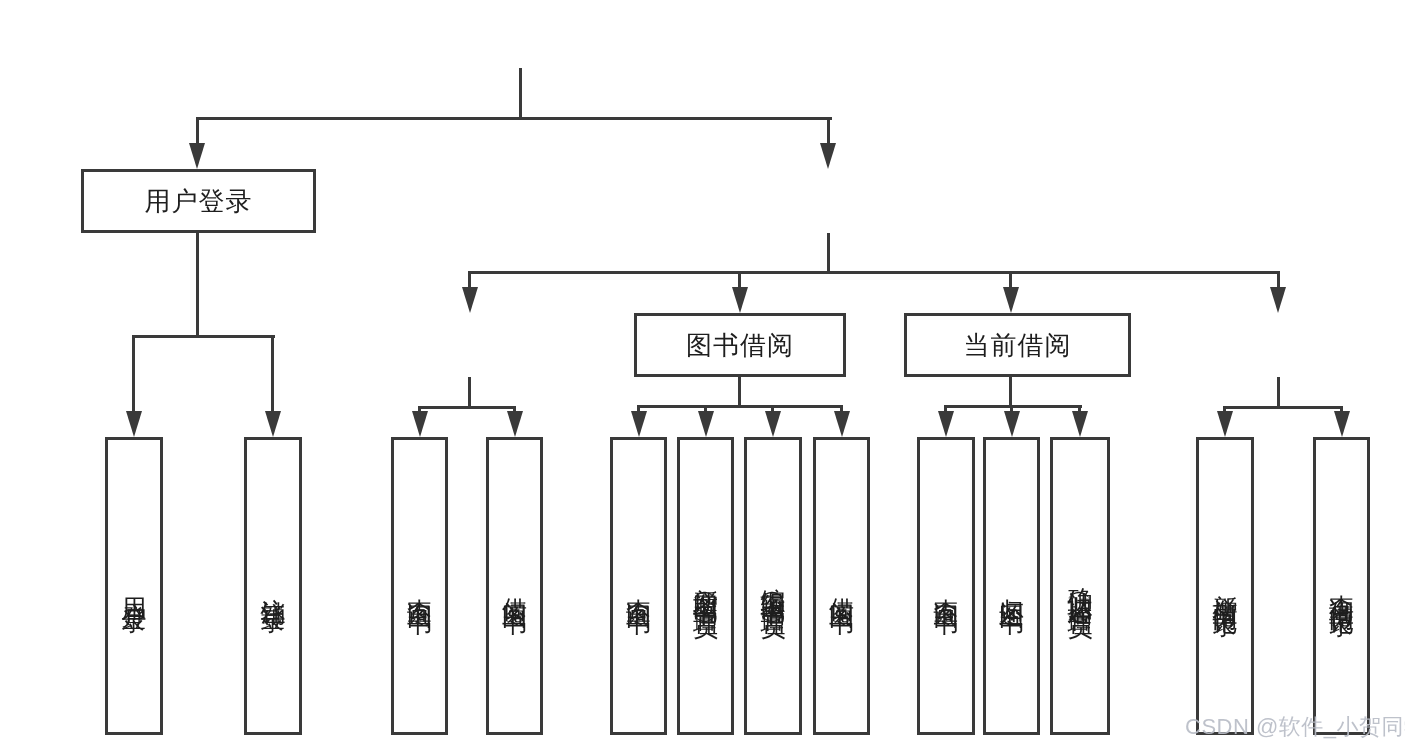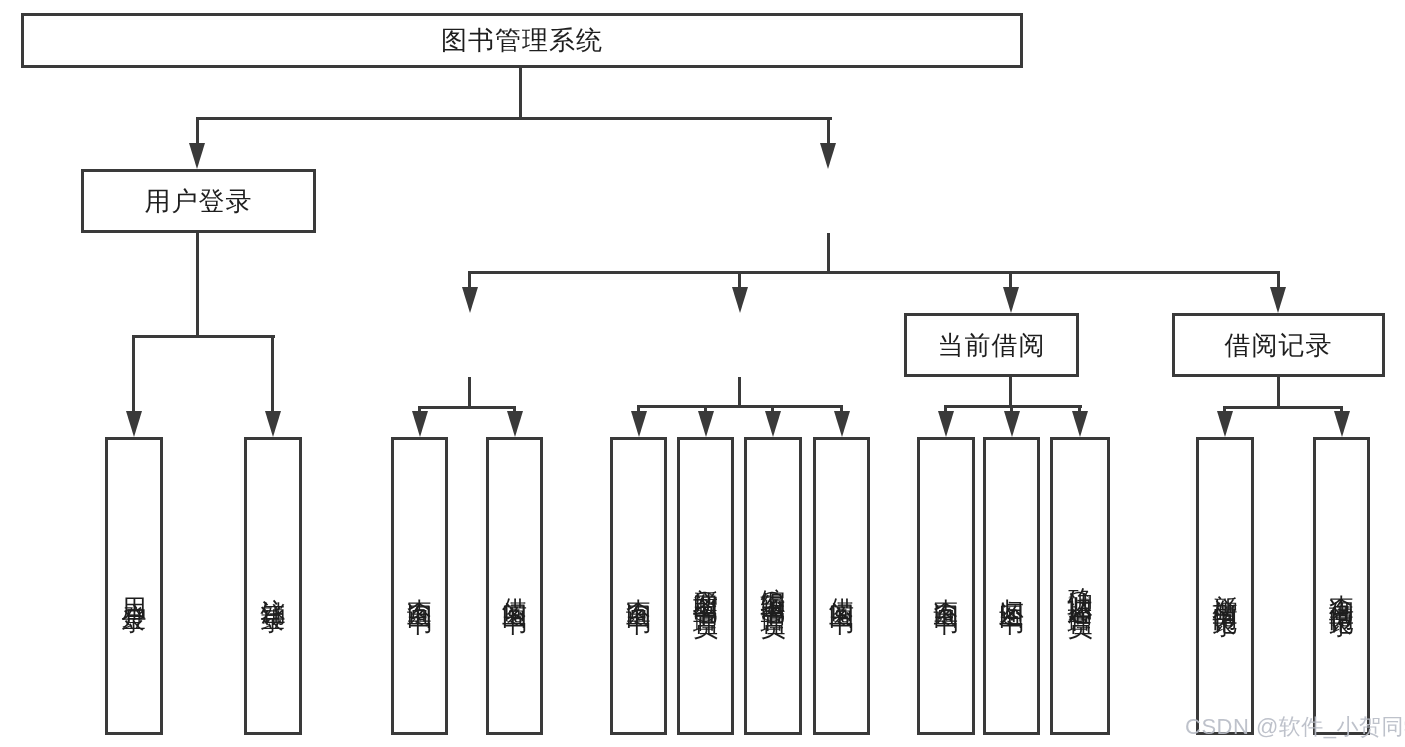--- a/index.html
+++ b/index.html
@@ -67,23 +67,20 @@
     white-space: nowrap;
     z-index: 5;
     letter-spacing: 0.5px;
   }
 </style>
 </head>
 <body>
 
 <div class="canvas">
 
-  <div class="box" style="left:21px; top:13px; width:1002px; height:55px;">
-    <span>图书管理系统</span>
-  </div>
 
   <div class="vl" style="left:519px; top:68px; height:51px;"></div>
   <div class="hl" style="left:196px; top:117px; width:636px;"></div>
   <div class="vl" style="left:196px; top:117px; height:28px;"></div>
   <div class="arr" style="left:189px; top:143px;"></div>
   <div class="vl" style="left:827px; top:117px; height:28px;"></div>
   <div class="arr" style="left:820px; top:143px;"></div>
 
   <div class="box" style="left:81px; top:169px; width:235px; height:64px;">
     <span>用户登录</span>
@@ -100,25 +97,25 @@
   <div class="hl" style="left:468px; top:271px; width:812px;"></div>
   <div class="vl" style="left:468px; top:271px; height:18px;"></div>
   <div class="arr" style="left:462px; top:287px;"></div>
   <div class="vl" style="left:738px; top:271px; height:18px;"></div>
   <div class="arr" style="left:732px; top:287px;"></div>
   <div class="vl" style="left:1009px; top:271px; height:18px;"></div>
   <div class="arr" style="left:1003px; top:287px;"></div>
   <div class="vl" style="left:1277px; top:271px; height:18px;"></div>
   <div class="arr" style="left:1270px; top:287px;"></div>
 
-  <div class="box" style="left:904px; top:313px; width:175px; height:64px;">
+  <div class="box" style="left:634px; top:313px; width:212px; height:64px;">
+    <span>图书借阅</span>
+  </div>
+  <div class="box" style="left:904px; top:313px; width:227px; height:64px;">
     <span>当前借阅</span>
-  </div>
-  <div class="box" style="left:1172px; top:313px; width:213px; height:64px;">
-    <span>借阅记录</span>
   </div>
 
   <div class="vl" style="left:468px; top:377px; height:32px;"></div>
   <div class="hl" style="left:418px; top:406px; width:98px;"></div>
   <div class="vl" style="left:418px; top:406px; height:8px;"></div>
   <div class="arr" style="left:412px; top:411px;"></div>
   <div class="vl" style="left:513px; top:406px; height:8px;"></div>
   <div class="arr" style="left:507px; top:411px;"></div>
 
   <div class="vl" style="left:738px; top:377px; height:31px;"></div>

